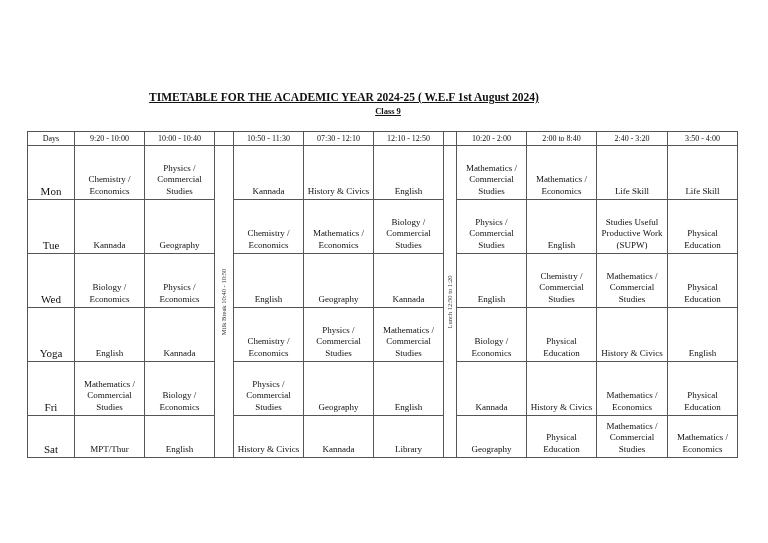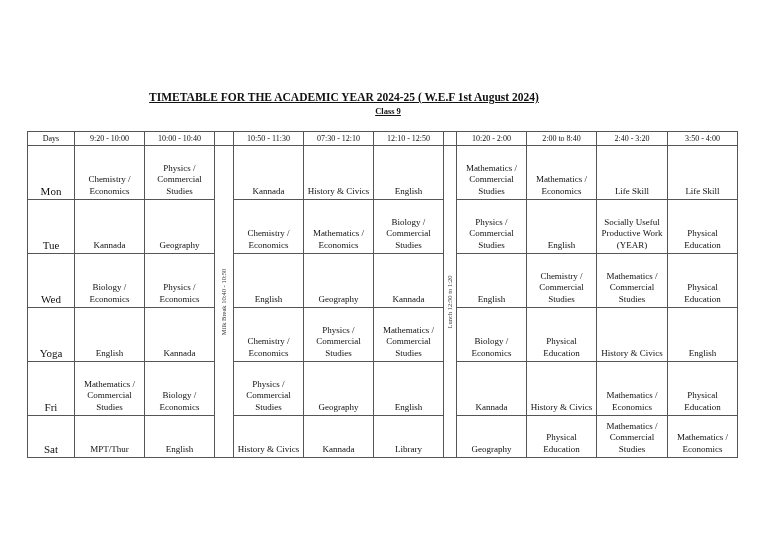--- a/index.html
+++ b/index.html
@@ -97,21 +97,21 @@
     </tr>
     <tr class="r-tue">
       <td class="day">Tue</td>
       <td>Kannada</td>
       <td>Geography</td>
       <td>Chemistry / Economics</td>
       <td>Mathematics / Economics</td>
       <td>Biology / Commercial Studies</td>
       <td>Physics / Commercial Studies</td>
       <td>English</td>
-      <td>Socially Useful Productive Work (YEAR)</td>
+      <td>Studies Useful Productive Work (SUPW)</td>
       <td>Physical Education</td>
     </tr>
     <tr class="r-wed">
       <td class="day">Wed</td>
       <td>Biology / Economics</td>
       <td>Physics / Economics</td>
       <td>English</td>
       <td>Geography</td>
       <td>Kannada</td>
       <td>English</td>

